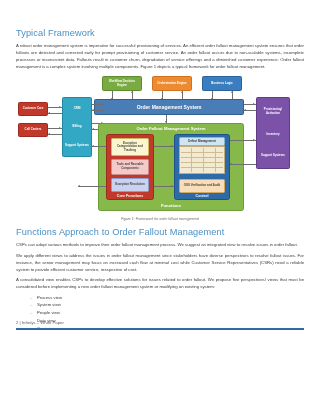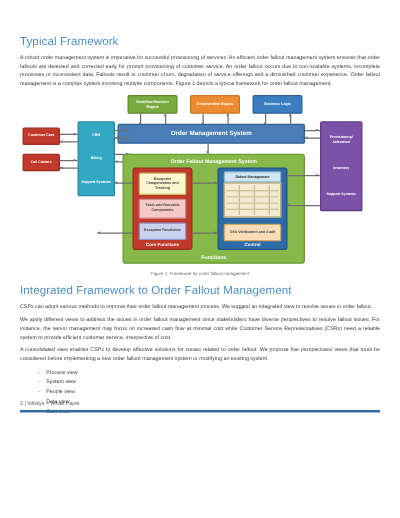--- a/index.html
+++ b/index.html
@@ -232,21 +232,21 @@
       <div class="ar r" style="left:237px;top:62.5px;"></div>
       <div class="ln h" style="left:214px;top:88px;width:26px;"></div>
       <div class="ar l" style="left:214px;top:86.5px;"></div>
       <div class="ln h" style="left:62px;top:110px;width:28px;"></div>
       <div class="ar l" style="left:62px;top:108.5px;"></div>
     </div>
 
     <div class="caption">Figure 1: Framework for order fallout management</div>
   </div>
 
-  <h2 class="h-section" style="margin-top:6px;">Integrated Framework to Order Fallout Management</h2>
+  <h2 class="h-section" style="margin-top:6px;">Functions Approach to Order Fallout Management</h2>
   <p class="para">CSPs can adopt various methods to improve their order fallout management process. We suggest an integrated view to resolve issues in order fallout.</p>
   <p class="para">We apply different views to address the issues in order fallout management since stakeholders have diverse perspectives to resolve fallout issues. For instance, the senior management may focus on increased cash flow at minimal cost while Customer Service Representatives (CSRs) need a reliable system to provide efficient customer service, irrespective of cost.</p>
   <p class="para">A consolidated view enables CSPs to develop effective solutions for issues related to order fallout. We propose five perspectives/ views that must be considered before implementing a new order fallout management system or modifying an existing system:</p>
 
   <ul class="bullets">
     <li>Process view</li>
     <li>System view</li>
     <li>People view</li>
     <li>Data view</li>
     <li>Cost view</li>

